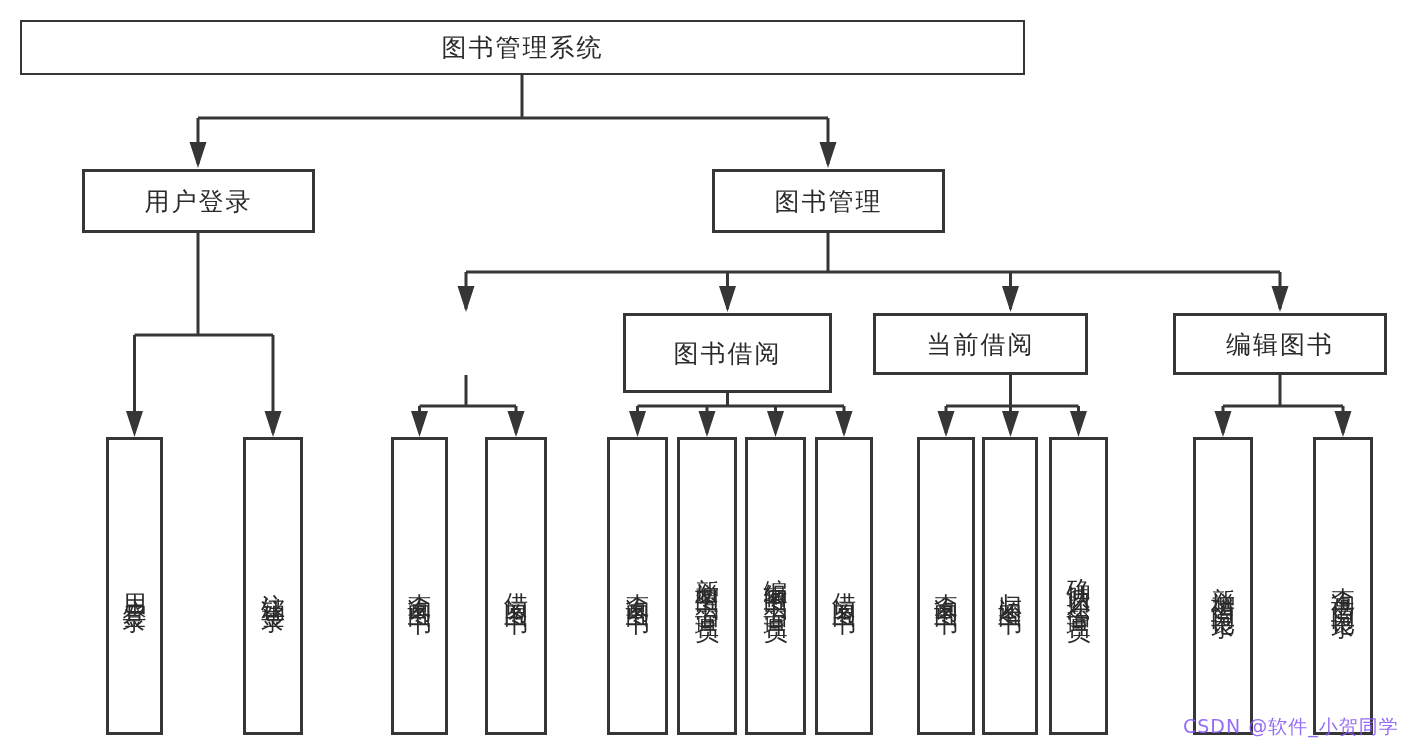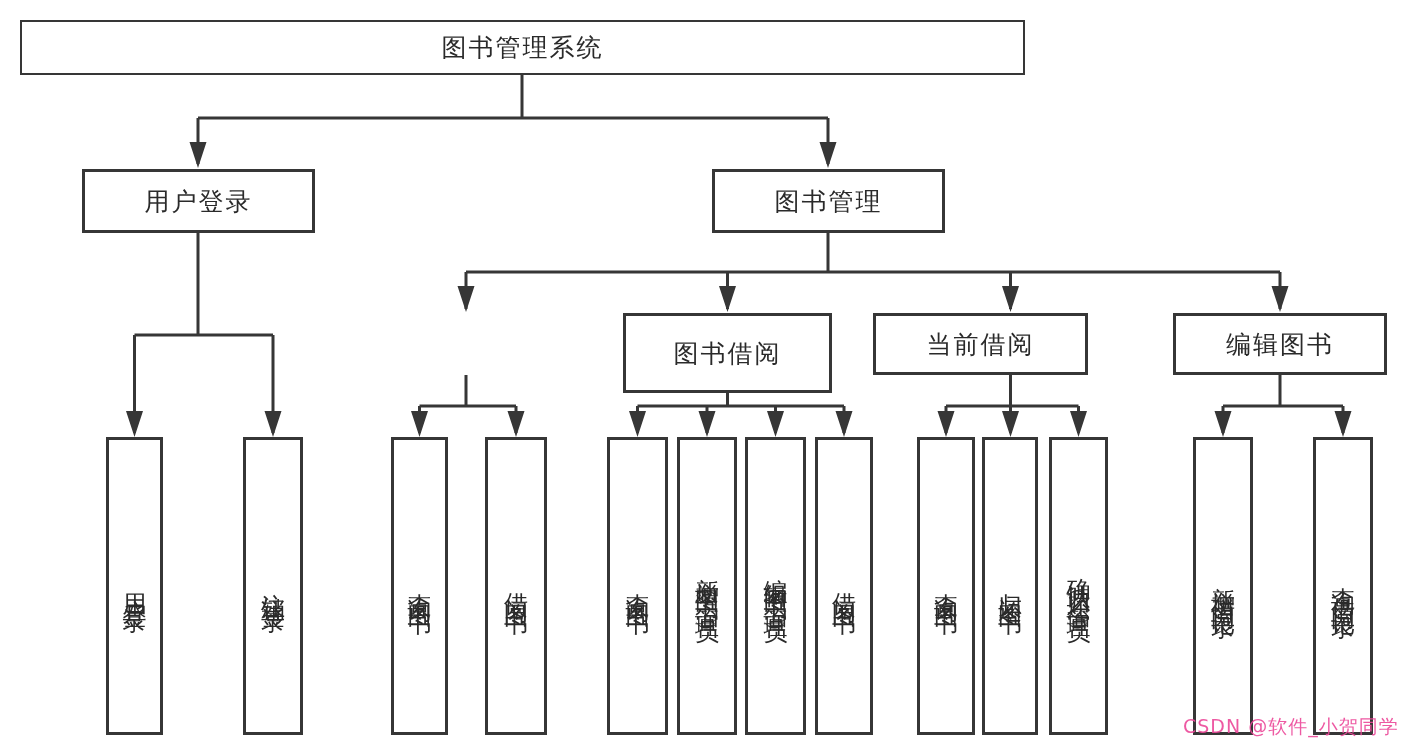--- a/index.html
+++ b/index.html
@@ -36,21 +36,21 @@
   #n-bb-add{left:677px;width:60px;}
   #n-bb-edit{left:745px;width:61px;}
   #n-bb-borrow{left:815px;width:58px;}
   #n-cb-query{left:917px;width:58px;}
   #n-cb-return{left:982px;width:56px;}
   #n-cb-confirm{left:1049px;width:59px;}
   #n-br-add{left:1193px;width:60px;}
   #n-br-query{left:1313px;width:60px;}
   .watermark{
     position:absolute;left:1183px;top:714px;z-index:3;
-    font-size:19px;letter-spacing:1px;color:#ec4899;opacity:.9;white-space:nowrap;
+    font-size:19px;letter-spacing:1px;color:#8b5cf6;opacity:.9;white-space:nowrap;
   }
 </style>
 </head>
 <body>
 
 <div class="stage">
 
   <svg class="wires" width="1405" height="747" viewBox="0 0 1405 747">
     <path class="wire" d="
       M522 68 V118 M198 118 H828 M198 118 V164 M828 118 V164

